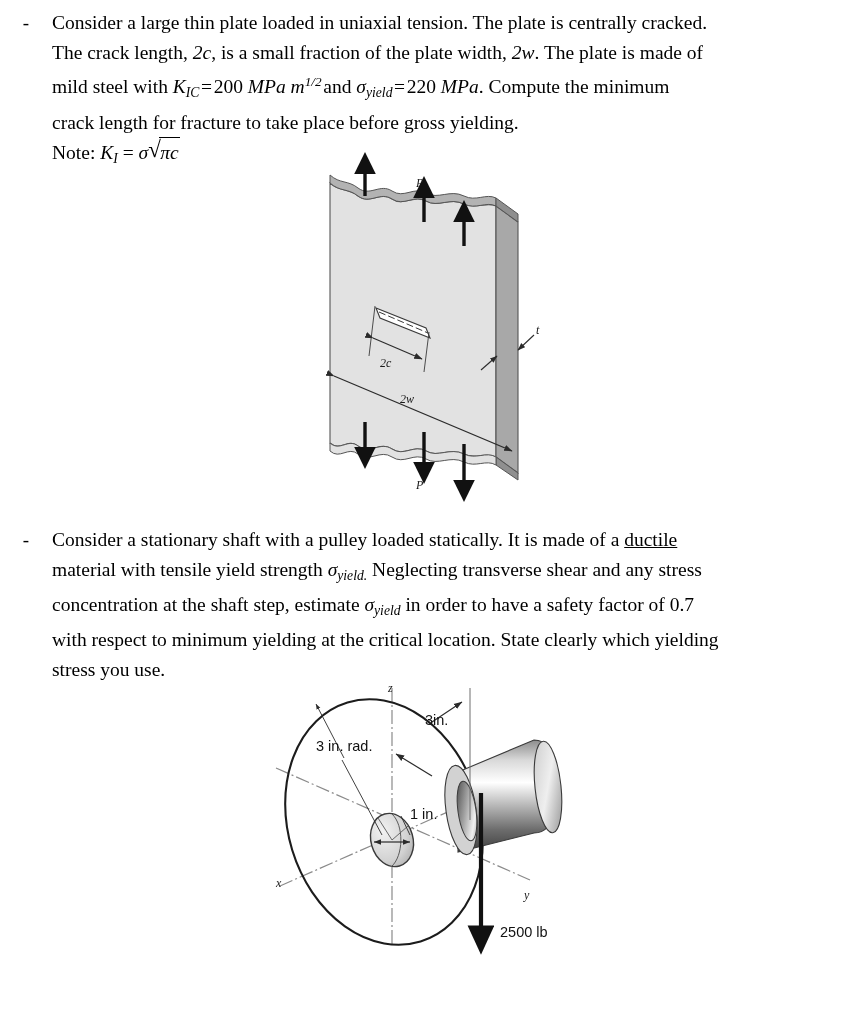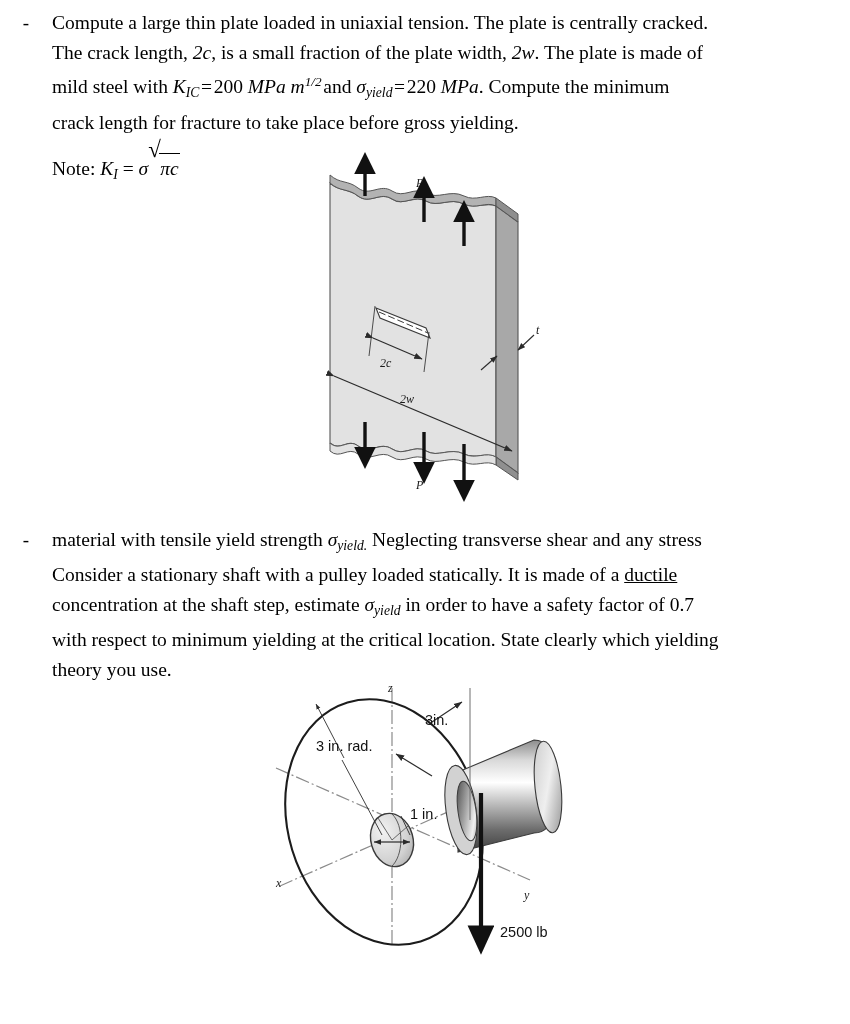--- a/index.html
+++ b/index.html
@@ -72,21 +72,21 @@
     left: 0;
     top: 0.02em;
     font-style: normal;
     font-size: 1.18em;
     line-height: 1;
   }
   .sqrt .vinc {
     display: inline-block;
     border-top: 1.3px solid #000;
     padding: 0 1px;
-    margin-top: 16px;
+    margin-top: 0;
   }
 
   
   .figure {
     position: absolute;
   }
   #figure-plate { top: 160px; left: 318px; width: 230px; height: 345px; }
   #figure-pulley { top: 680px; left: 262px; width: 340px; height: 310px; }
 
   .figlabel {
@@ -109,21 +109,21 @@
 </style>
 </head>
 <body>
 
 <div class="page">
 
   <div class="question" id="question-1">
     <div class="bullet">-</div>
     <div class="qtext">
       <div class="line">
-        Compute a large thin plate loaded in uniaxial tension. The plate is centrally cracked.
+        Consider a large thin plate loaded in uniaxial tension. The plate is centrally cracked.
       </div>
       <div class="line">
         The crack length, <i class="it">2c</i>, is a small fraction of the plate width, <i class="it">2w</i>. The plate is made of
       </div>
       <div class="line">
         mild steel with <i class="it">K</i><span class="sub">IC</span> = <span>200</span>
         <i class="it">MPa m</i><span class="sup">1/2</span> and
         <i class="it">σ</i><span class="sub">yield</span> = <span>220</span>
         <i class="it">MPa</i>. Compute the minimum
       </div>
@@ -234,33 +234,33 @@
     <div class="figlabel" style="left:98px; top:318px;">P</div>
     <div class="figlabel" style="left:62px; top:196px;">2c</div>
     <div class="figlabel" style="left:82px; top:232px;">2w</div>
     <div class="figlabel" style="left:218px; top:163px;">t</div>
   </div>
 
   <div class="question" id="question-2">
     <div class="bullet">-</div>
     <div class="qtext">
       <div class="line">
+        Consider a stationary shaft with a pulley loaded statically. It is made of a <span class="uline">ductile</span>
+      </div>
+      <div class="line">
         material with tensile yield strength <i class="it">σ</i><span class="sub">yield.</span> Neglecting transverse shear and any stress
       </div>
       <div class="line">
-        Consider a stationary shaft with a pulley loaded statically. It is made of a <span class="uline">ductile</span>
-      </div>
-      <div class="line">
         concentration at the shaft step, estimate <i class="it">σ</i><span class="sub">yield</span> in order to have a safety factor of <span>0.7</span>
       </div>
       <div class="line">
         with respect to minimum yielding at the critical location. State clearly which yielding
       </div>
       <div class="line">
-        theory you use.
+        stress you use.
       </div>
     </div>
   </div>
 
   <div class="figure" id="figure-pulley">
     <svg width="340" height="310" viewBox="0 0 340 310">
       <defs>
         <linearGradient id="shaftGrad" x1="0" y1="0" x2="0" y2="1">
           <stop offset="0%" stop-color="#8c8c8c"></stop>
           <stop offset="18%" stop-color="#d9d9d9"></stop>

